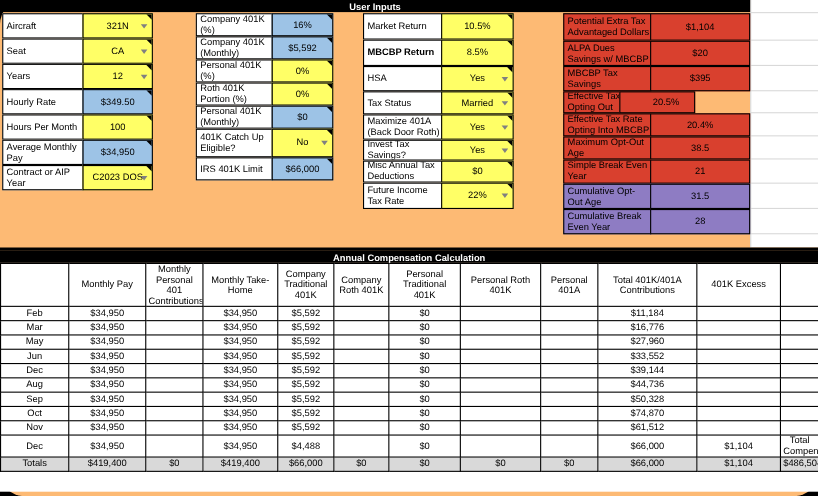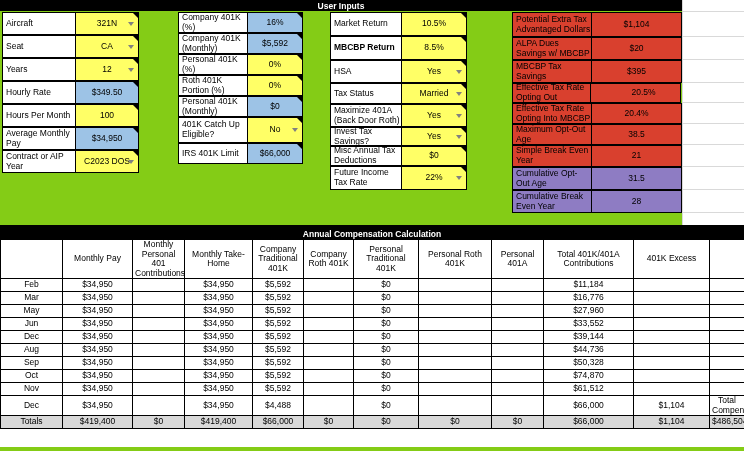--- a/index.html
+++ b/index.html
@@ -3,21 +3,21 @@
 <meta charset="utf-8">
 <style>
   * { box-sizing: border-box; }
   html, body {
     margin: 0; padding: 0;
     width: 744px; height: 451px;
     background: #000000;
     font-family: "Liberation Sans", sans-serif;
     overflow: hidden;
   }
-  #app { position: relative; width: 744px; height: 451px; background: #84cc16; }
+  #app { position: relative; width: 744px; height: 451px; background: #fdba74; border-radius: 22px; }
 
   
   .cell {
     position: absolute;
     border: 1px solid #000;
     font-size: 8.5px;
     line-height: 1.12;
     color: #000;
     display: flex;
     align-items: center;
@@ -239,21 +239,21 @@
       </div>
     </div>
   <div id="resultcol">
       <div class="cell red" style="left: 512px; top: 12px; width: 80px; height: 25px; padding-left: 3px; justify-content: flex-start; text-align: left;">Potential Extra Tax Advantaged Dollars</div>
       <div class="cell val red" style="left: 591px; top: 12px; width: 91px; height: 25px;">$1,104</div>
       <div class="cell red" style="left: 512px; top: 37px; width: 80px; height: 23px; padding-left: 3px; justify-content: flex-start; text-align: left;">ALPA Dues Savings w/ MBCBP</div>
       <div class="cell val red" style="left: 591px; top: 37px; width: 91px; height: 23px;">$20</div>
       <div class="cell red" style="left: 512px; top: 60px; width: 80px; height: 23px; padding-left: 3px; justify-content: flex-start; text-align: left;">MBCBP Tax Savings</div>
       <div class="cell val red" style="left: 591px; top: 60px; width: 91px; height: 23px;">$395</div>
       <div class="cell red" style="left: 512px; top: 83px; width: 80px; height: 20px; padding-left: 3px; justify-content: flex-start; text-align: left;">Effective Tax Rate Opting Out</div>
-      <div class="cell val red" style="left: 590px; top: 83px; width: 91px; height: 20px; padding-left: 16px;">20.5%</div>
+      <div class="cell val red" style="left: 563px; top: 83px; width: 69px; height: 20px; padding-left: 16px;">20.5%</div>
       <div class="cell red" style="left: 512px; top: 103px; width: 80px; height: 21px; padding-left: 3px; justify-content: flex-start; text-align: left;">Effective Tax Rate Opting Into MBCBP</div>
       <div class="cell val red" style="left: 591px; top: 103px; width: 91px; height: 21px;">20.4%</div>
       <div class="cell red" style="left: 512px; top: 124px; width: 80px; height: 21px; padding-left: 3px; justify-content: flex-start; text-align: left;">Maximum Opt-Out Age</div>
       <div class="cell val red" style="left: 591px; top: 124px; width: 91px; height: 21px;">38.5</div>
       <div class="cell red" style="left: 512px; top: 145px; width: 80px; height: 22px; padding-left: 3px; justify-content: flex-start; text-align: left;">Simple Break Even Year</div>
       <div class="cell val red" style="left: 591px; top: 145px; width: 91px; height: 22px;">21</div>
       <div class="cell purple" style="left: 512px; top: 167px; width: 80px; height: 23px; padding-left: 3px; justify-content: flex-start; text-align: left;">Cumulative Opt-Out Age</div>
       <div class="cell val purple" style="left: 591px; top: 167px; width: 91px; height: 23px;">31.5</div>
       <div class="cell purple" style="left: 512px; top: 190px; width: 80px; height: 23px; padding-left: 3px; justify-content: flex-start; text-align: left;">Cumulative Break Even Year</div>
       <div class="cell val purple" style="left: 591px; top: 190px; width: 91px; height: 23px;">28</div>

